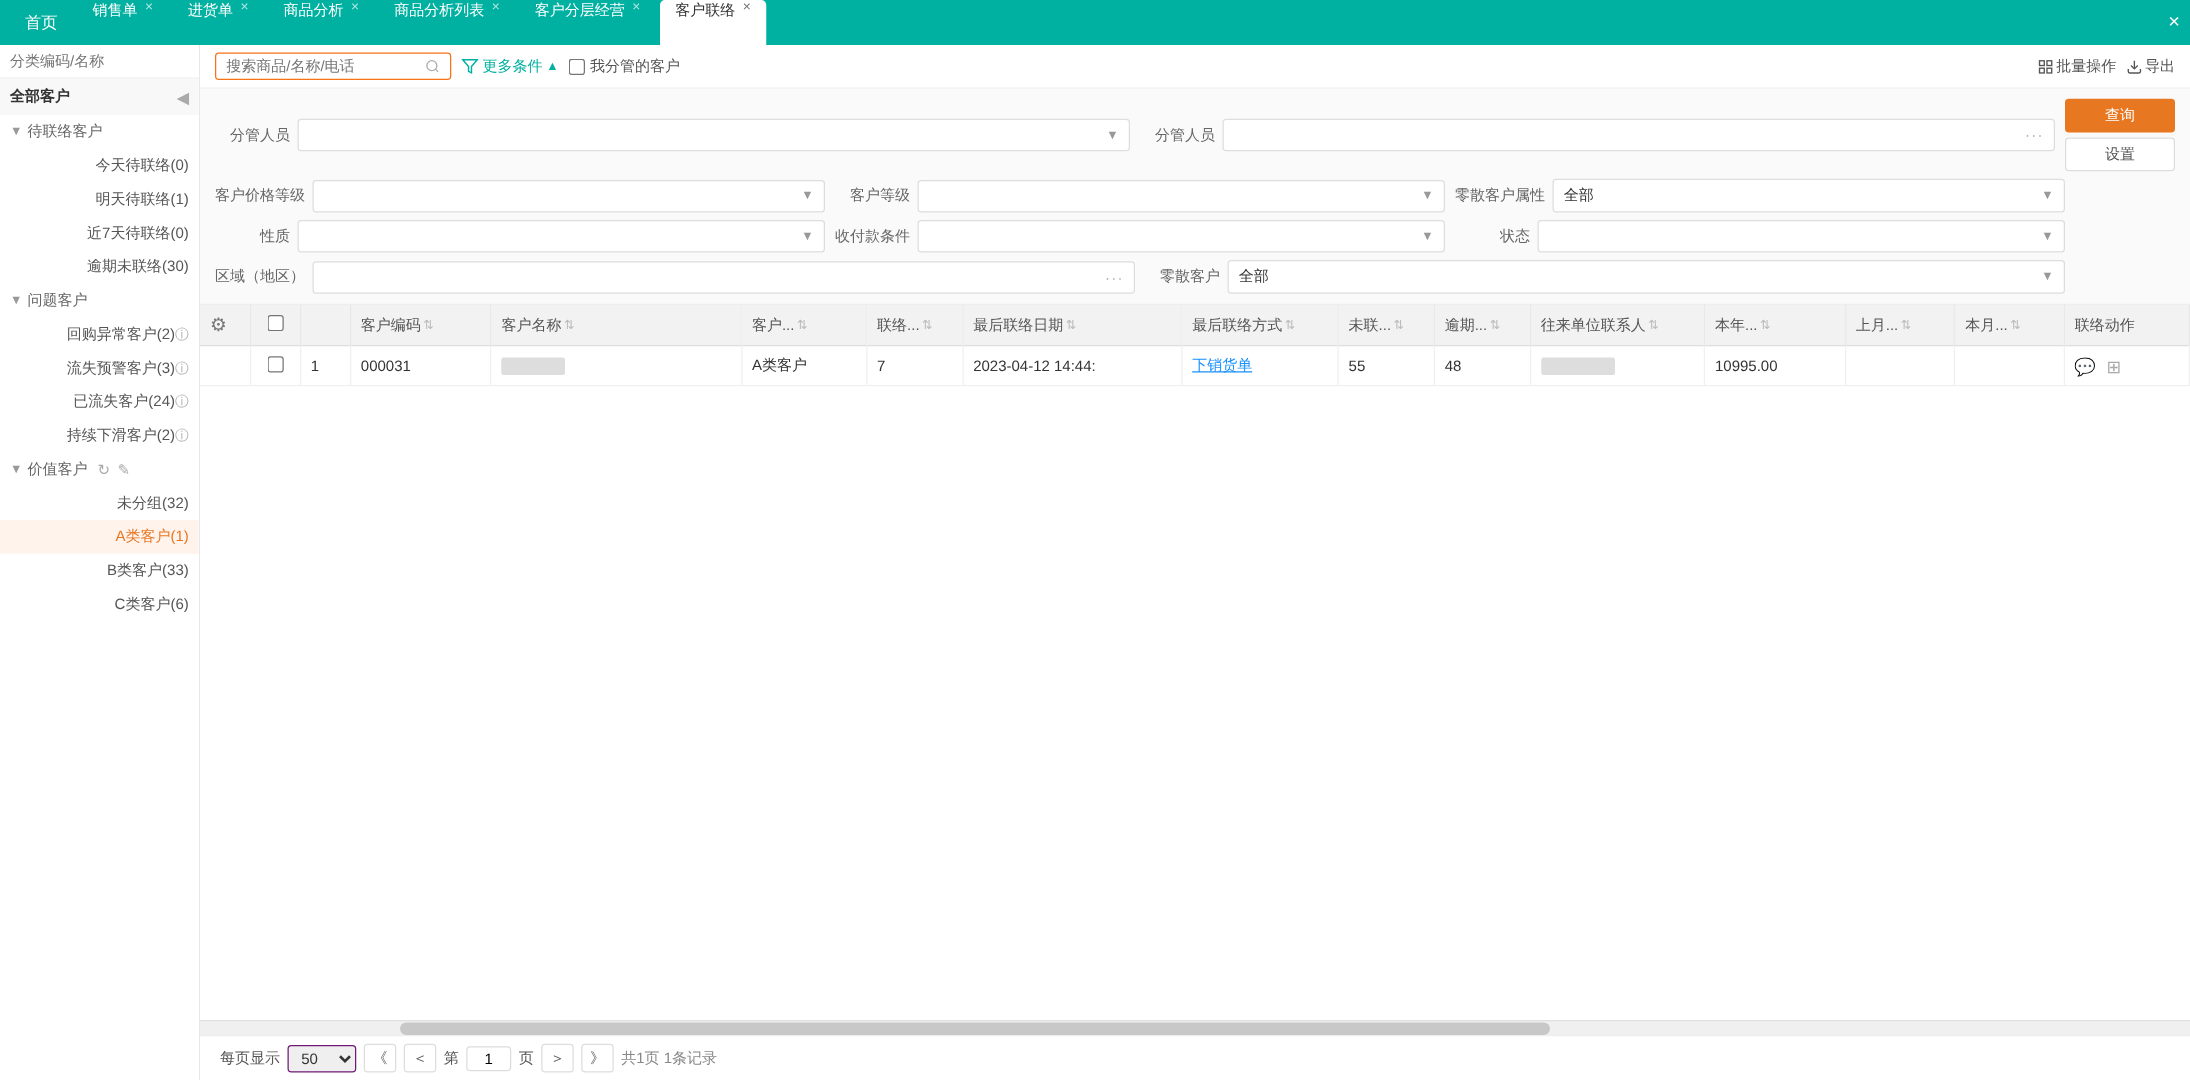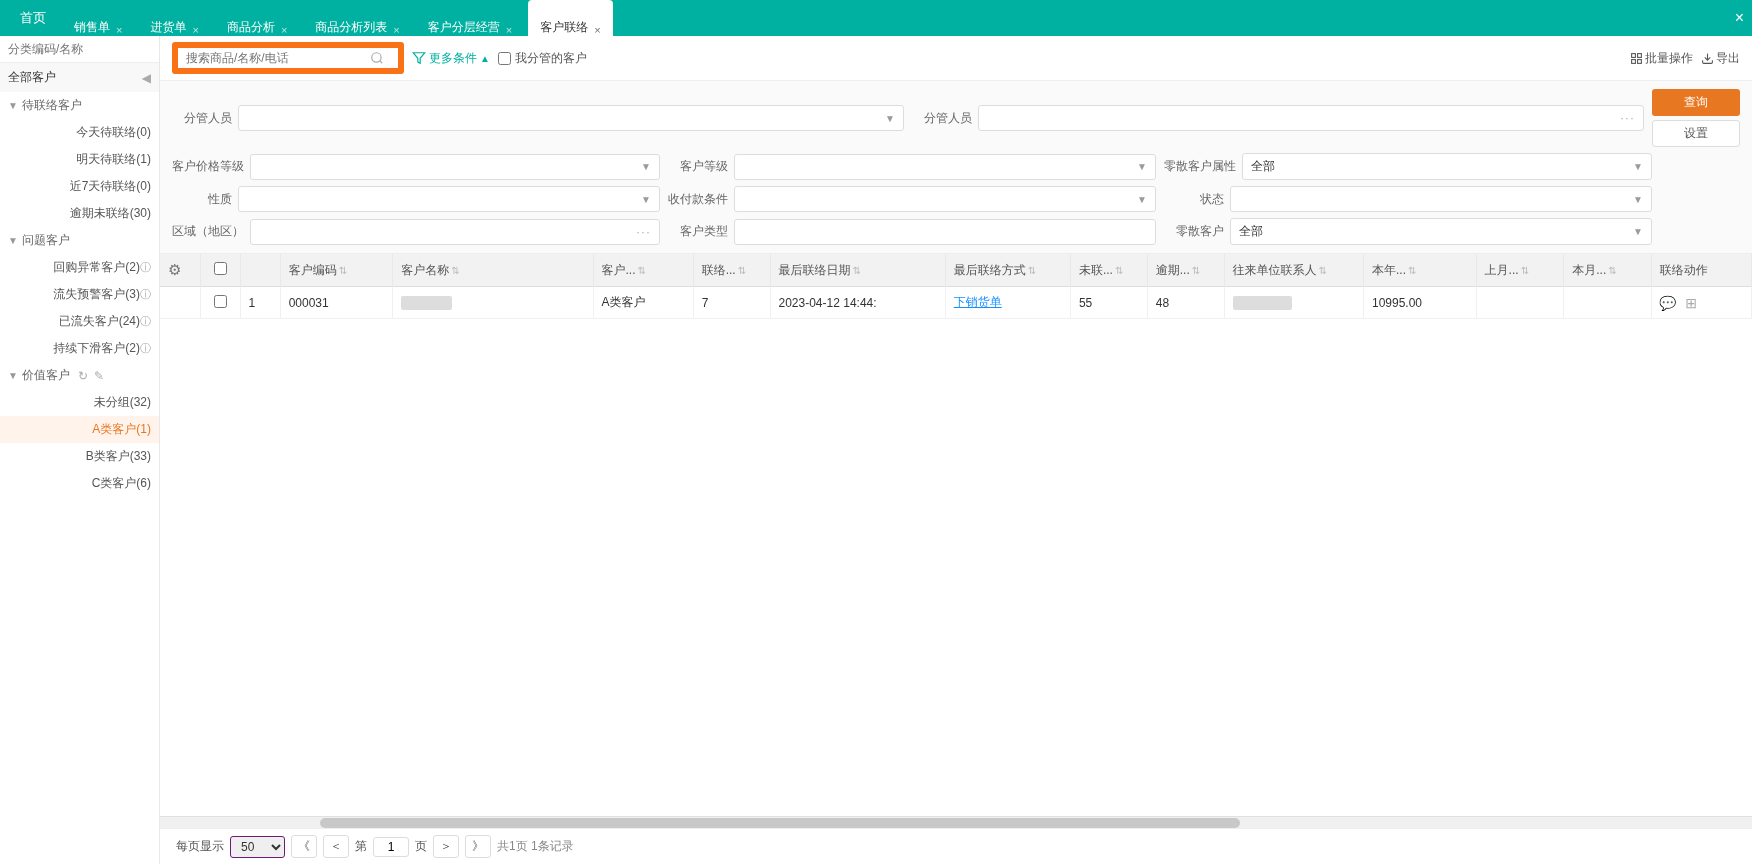--- a/index.html
+++ b/index.html
@@ -13,21 +13,21 @@
       align-items: center;
       padding: 12px 8px;
       gap: 4px;
       position: relative;
     }
     .top-nav .nav-item {
       color: #fff;
       padding: 0 12px;
       height: 36px;
       display: flex;
-      align-items: flex-end;
+      align-items: flex-start;
       cursor: pointer;
       white-space: nowrap;
       gap: 4px;
       font-size: 13px;
     }
     .top-nav .nav-item.active {
       background: #fff;
       color: #333;
       border-radius: 4px 4px 0 0;
     }
@@ -79,21 +79,21 @@
       outline: none;
       font-size: 12px;
       color: #999;
     }
     .sidebar-section-header {
       display: flex;
       align-items: center;
       justify-content: space-between;
       padding: 6px 8px;
       background: #f8f8f8;
-      font-weight: normal;
+      font-weight: bold;
       font-size: 13px;
       color: #333;
       gap: 36px;
     }
     .sidebar-section-header .collapse-icon {
       cursor: pointer;
       color: #aaa;
     }
     .sidebar-group-label {
       display: flex;
@@ -135,25 +135,25 @@
       padding: 6px 12px;
       display: flex;
       align-items: center;
       gap: 8px;
       border-bottom: 1px solid #eee;
       background: #fff;
     }
     .search-input-wrap {
       display: flex;
       align-items: center;
-      border: 6px solid #f97316;
+      border: 1px solid #f97316;
       border-radius: 3px;
       padding: 3px 8px;
       gap: 4px;
-      width: 232px;
+      width: 189px;
     }
     .search-input-wrap input {
       border: none;
       outline: none;
       font-size: 12px;
       color: #999;
       width: 180px;
     }
     .filter-btn {
       display: flex;
@@ -576,24 +576,20 @@
         <div style="width:80px;"></div>
       </div>
 
       <div class="filter-row">
         <div class="filter-field">
           <label>区域（地区）</label>
           <div class="filter-select">
             <span></span>
             <span class="filter-select-dots">···</span>
           </div>
-        </div>
-        <div class="filter-field">
-          <label>客户类型</label>
-          <div class="filter-select"></div>
         </div>
         <div class="filter-field">
           <label>零散客户</label>
           <div class="filter-select">
             <span>全部</span>
             <span class="arrow">▼</span>
           </div>
         </div>
         <div style="width:80px;"></div>
       </div>

